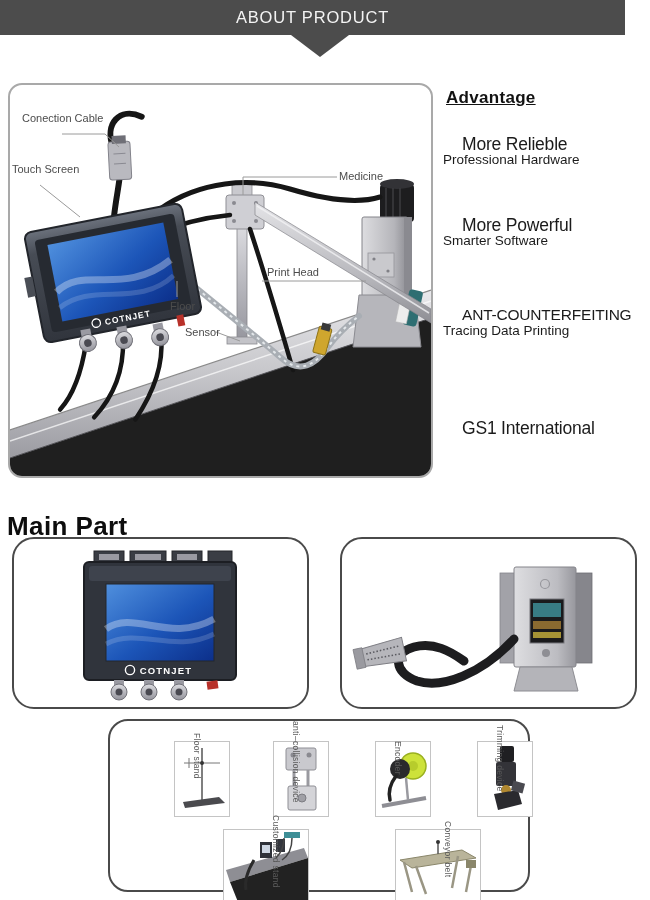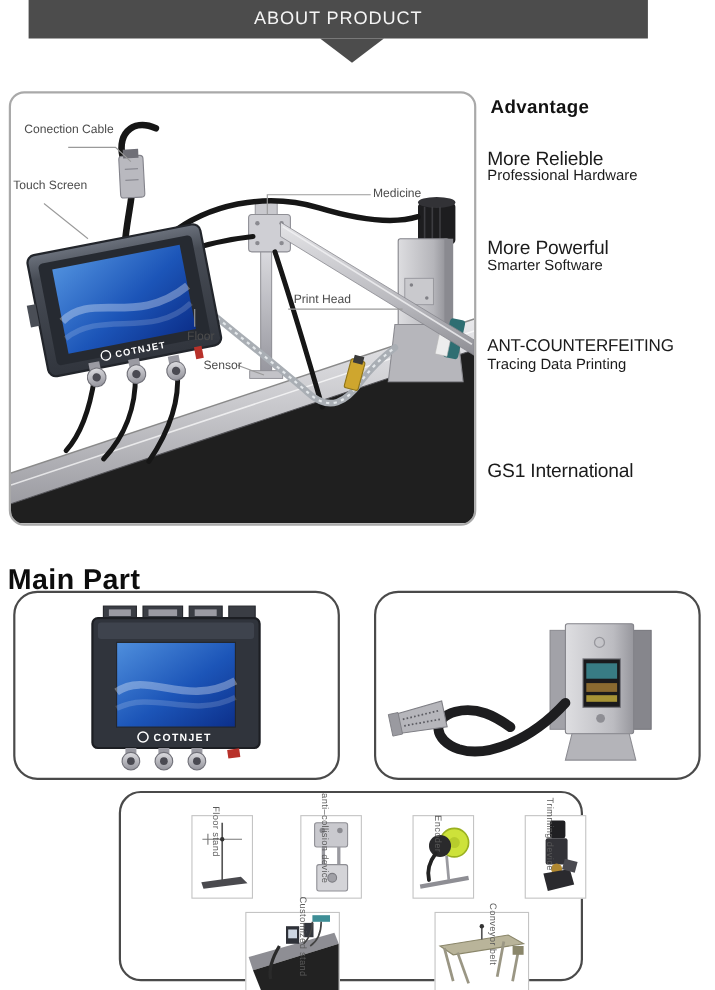--- a/index.html
+++ b/index.html
@@ -1,34 +1,34 @@
 <!DOCTYPE html>
 <html><head>
 <meta charset="utf-8">
 <style>
   html,body{margin:0;padding:0;background:#fff;}
   .page{position:relative;width:650px;height:900px;background:#fff;overflow:hidden;
         font-family:"Liberation Sans",sans-serif;}
   
-  .banner{position:absolute;left:0;top:0;width:563px;height:35px;background:#4c4c4c;
-          display:flex;align-items:center;justify-content:center;margin-left:26px;}
+  .banner{position:absolute;left:0;top:0;width:625px;height:35px;background:#4c4c4c;
+          display:flex;align-items:center;justify-content:center;}
   .banner span{color:#f4f4f4;font-size:16.5px;letter-spacing:.8px;font-weight:500;}
   .banner-arrow{position:absolute;left:291px;top:35px;width:0;height:0;
           border-left:29px solid transparent;border-right:29px solid transparent;
           border-top:22px solid #4c4c4c;}
   
   .photo-box{position:absolute;left:8px;top:83px;width:421px;height:391px;
           border:2px solid #a9a9a9;border-radius:14px;background:#fff;overflow:hidden;}
   .photo-box svg{position:absolute;left:0;top:0;}
   .plabel{position:absolute;font-size:11px;color:#4c4c4c;white-space:nowrap;z-index:5;}
   
   .adv-heading{position:absolute;left:446px;top:74px;font-size:17px;font-weight:bold;
-          color:#121212;letter-spacing:.3px;}
+          color:#121212;letter-spacing:.3px;text-decoration:underline;}
   .adv-item{position:absolute;left:443px;width:202px;color:#1b1b1b;}
-  .adv-title{font-size:17.5px;font-weight:500;line-height:18px;letter-spacing:-.2px;display:block;}
+  .adv-title{font-size:17.5px;font-weight:500;line-height:18px;letter-spacing:-.2px;display:block;margin-left:19px;}
   .adv-title.sm{font-size:15.5px;}
   .adv-sub{font-size:13.5px;font-weight:500;line-height:14px;display:block;}
   
   .main-part-heading{position:absolute;left:7px;top:482px;font-size:26px;font-weight:700;
           color:#0d0d0d;letter-spacing:.4px;margin-top:29px;}
   .part-box{position:absolute;top:537px;width:293px;height:168px;border:2.5px solid #4a4a4a;
           border-radius:22px;background:#fff;overflow:hidden;}
   .part-box.left{left:12px;} .part-box.right{left:340px;}
   
   .acc-box{position:absolute;left:108px;top:719px;width:418px;height:169px;

